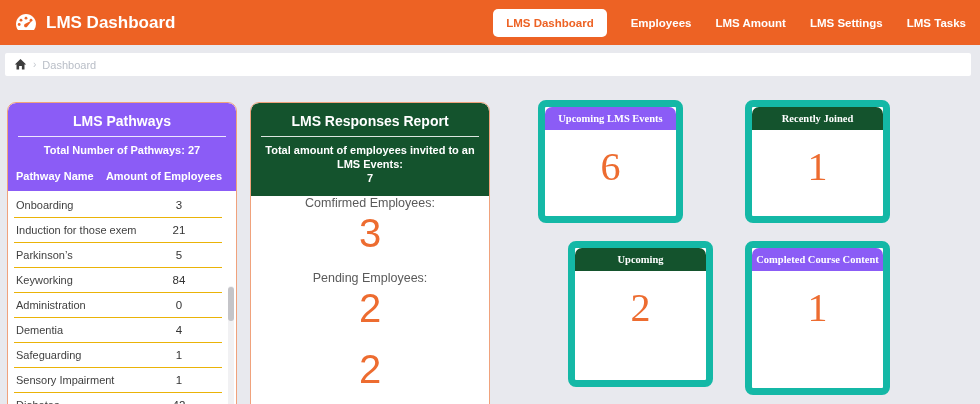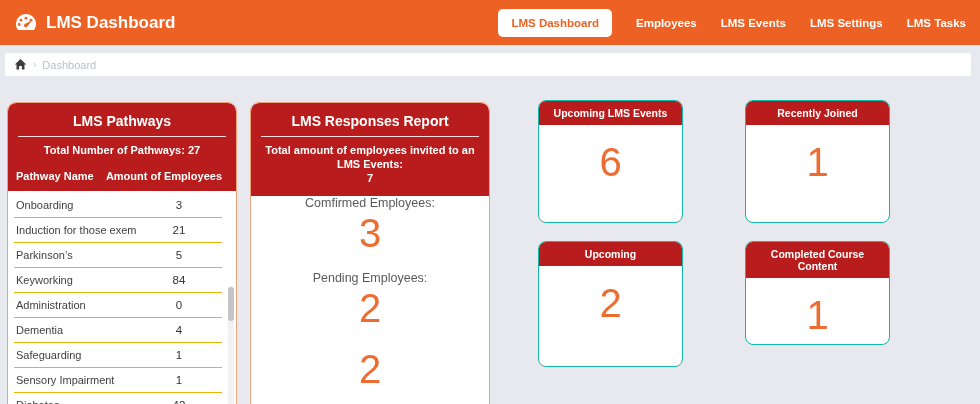--- a/index.html
+++ b/index.html
@@ -25,22 +25,22 @@
     border-radius:2px;display:flex;align-items:center;gap:6px;padding:0 9px;box-sizing:border-box;
   }
   .crumb-sep{color:#c4c8cf;font-size:10px;line-height:1}
   .crumb-current{color:#b9bec7;font-size:11px}
   
   .panel{
     position:absolute;background:#fff;border:1px solid #F0A27C;
     border-radius:9px 9px 0 0;box-sizing:border-box;overflow:hidden;
   }
   .panel-header{color:#fff;text-align:center;border-radius:8px 8px 0 0}
-  .hdr-dark{background:#b91c1c}
-  .hdr-light{background:#b91c1c}
+  .hdr-dark{background:#8b5cf6}
+  .hdr-light{background:#14532d}
   .panel-title{font-size:14px;font-weight:700;padding-top:10px}
   .panel-hr{border:none;border-top:1px solid rgba(255,255,255,.85);margin:7px 10px 0}
   .panel-sub{font-size:11px;font-weight:700;margin-top:6px;padding:0 12px;line-height:14px}
   
   .pathways{left:7px;top:102px;width:230px;height:312px}
   .cols{display:flex;justify-content:space-between;align-items:flex-end;
         padding:13px 14px 9px 8px;font-size:11px;font-weight:700;color:#fff}
   .rows{margin:2px 14px 0 0}
   .row{display:flex;align-items:center;height:24px;border-bottom:1px solid #eab308;margin-left:6px}
   .row-name{flex:1;font-size:11px;color:#3f3f3f;padding-left:2px;white-space:nowrap;overflow:hidden}
@@ -49,29 +49,29 @@
   .scroll-thumb{position:absolute;top:1px;left:0;width:6px;height:34px;background:#c4c4c8;border-radius:3px;cursor:pointer}
   
   .responses{left:250px;top:102px;width:240px;height:322px;text-align:center}
   .responses .panel-header{padding-bottom:11px}
   .stat{margin-bottom:15px}
   .stat:first-of-type{margin-top:15px}
   .stat-label{font-size:12.5px;color:#5a5a5a}
   .stat-value{font-size:40px;line-height:46px;color:#ED6C30}
   
   .card{
-    position:absolute;width:145px;background:#fff;border:1px solid #14b8a6;
-    border-radius:8px;box-sizing:border-box;text-align:center;
+    position:absolute;width:145px;background:#fff;border:7px solid #14b8a6;
+    border-radius:8px;box-sizing:border-box;text-align:center;font-family:Liberation Serif, serif;
   }
   .card-header{color:#fff;font-size:10.5px;font-weight:700;padding:6px 4px;border-radius:7px 7px 0 0}
   .card-value{font-size:40px;line-height:46px;color:#ED6C30;margin-top:14px}
   .card-1{left:538px;top:100px;height:123px}
   .card-2{left:745px;top:100px;height:123px}
-  .card-3{left:538px;top:241px;height:126px}
-  .card-4{left:745px;top:241px;height:104px}
+  .card-3{left:568px;top:241px;height:146px}
+  .card-4{left:745px;top:241px;height:154px}
 </style>
 </head>
 <body>
 
 <div class="navbar">
   <div class="brand">
     <span style="display:inline-flex">
       <svg width="24" height="24" viewBox="0 0 24 24">
         <path fill="#ffffff" d="M12 3C6.5 3 2 7.5 2 13c0 2.1.65 4.1 1.8 5.7.2.2.45.3.7.3h15c.25 0 .5-.12.7-.35A9.94 9.94 0 0 0 22 13c0-5.5-4.5-10-10-10z"></path>
         <circle fill="#ED6224" cx="12" cy="7.2" r="1.4"></circle>
@@ -79,21 +79,21 @@
         <circle fill="#ED6224" cx="17" cy="9.2" r="1.4"></circle>
         <circle fill="#ED6224" cx="5.2" cy="13.5" r="1.4"></circle>
         <path fill="#ED6224" d="M10.6 15.9a2.05 2.05 0 0 0 2.7-.45l4.9-6.3-6.9 3.5a2.05 2.05 0 0 0-.7 3.25z"></path>
       </svg>
     </span>
     <span>LMS Dashboard</span>
   </div>
   <div class="nav">
     <span class="nav-item active">LMS Dashboard</span>
     <span class="nav-item">Employees</span>
-    <span class="nav-item">LMS Events</span>
+    <span class="nav-item">LMS Amount</span>
     <span class="nav-item">LMS Settings</span>
     <span class="nav-item">LMS Tasks</span>
   </div>
 </div>
 
 <div class="breadcrumb">
   <span style="display:inline-flex">
     <svg width="13" height="13" viewBox="0 0 16 16">
       <path fill="#3d3d3d" d="M8 1.2 15 8h-2.1v6H9.7v-4.2H6.3V14H3.1V8H1z"></path>
     </svg>

